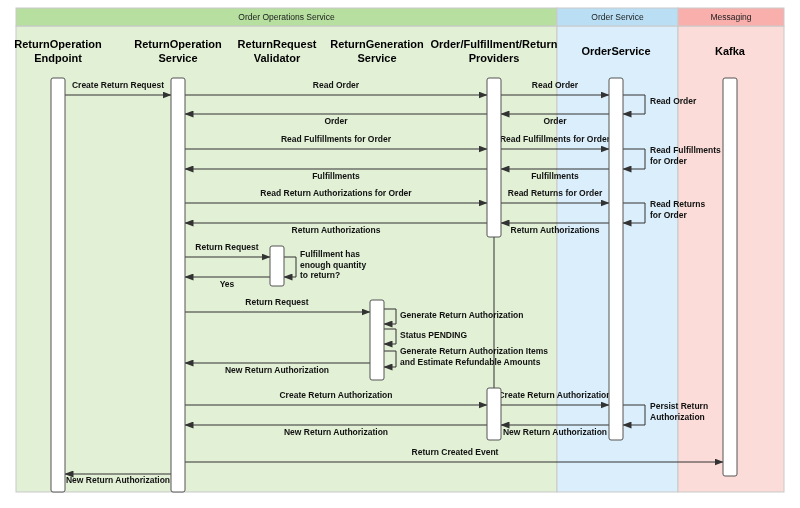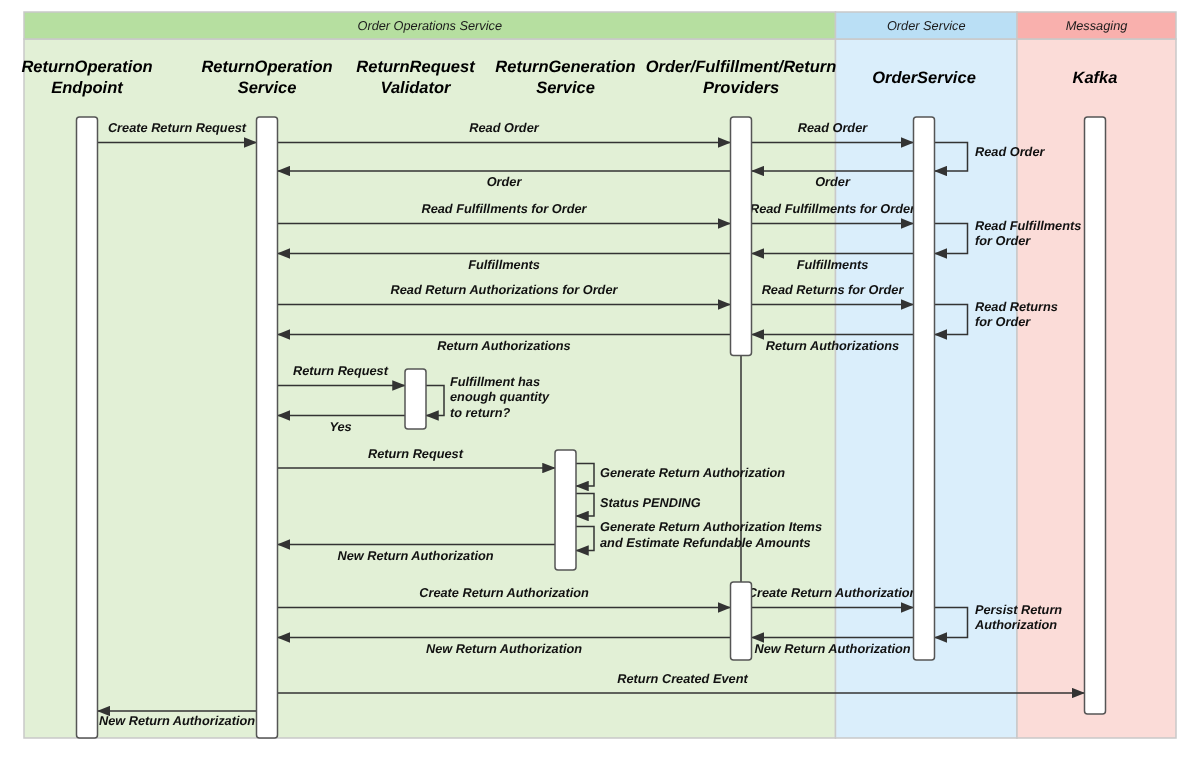--- a/index.html
+++ b/index.html
@@ -9,21 +9,20 @@
   }
   body {
     font-family: "Liberation Sans", sans-serif;
   }
   #diagram-root {
     position: relative;
     width: 800px;
     height: 508px;
     overflow: hidden;
     background: #ffffff;
-    font-style: italic;
   }
   svg#seq-svg {
     display: block;
     width: 800px;
     height: 508px;
   }
   .band-label {
     font-family: "Liberation Sans", sans-serif;
     font-size: 8.5px;
     font-weight: 400;

